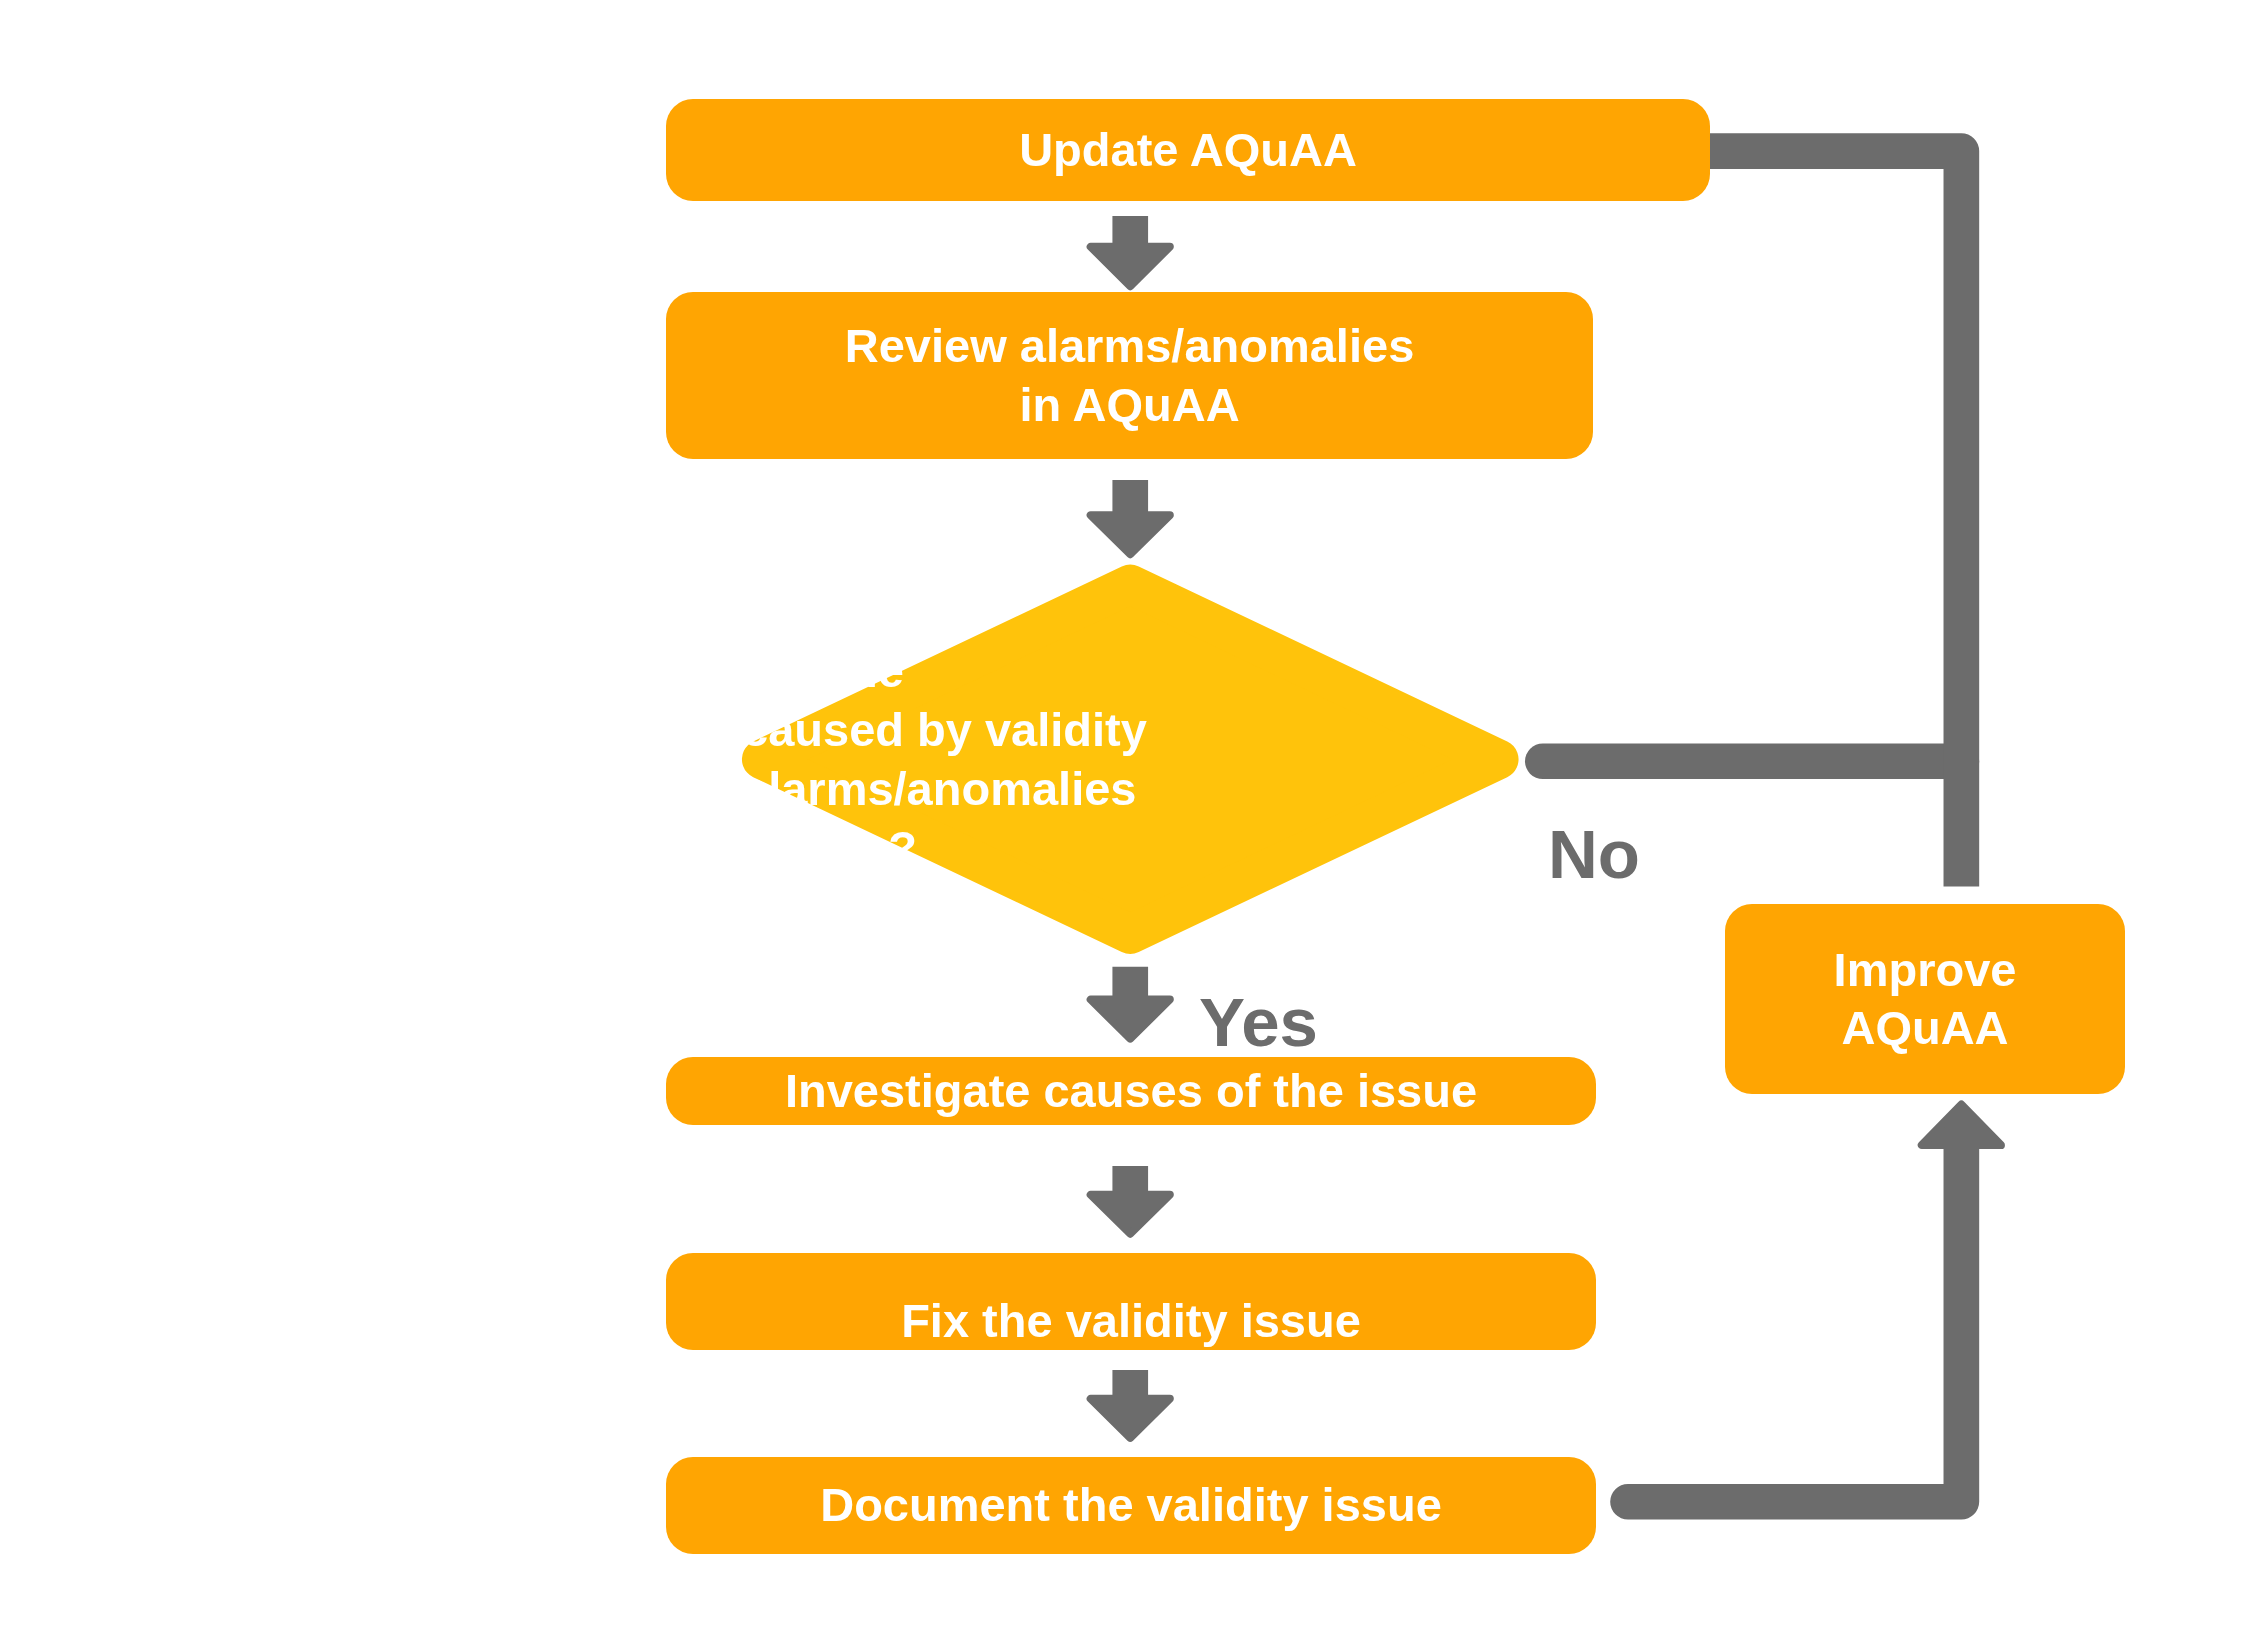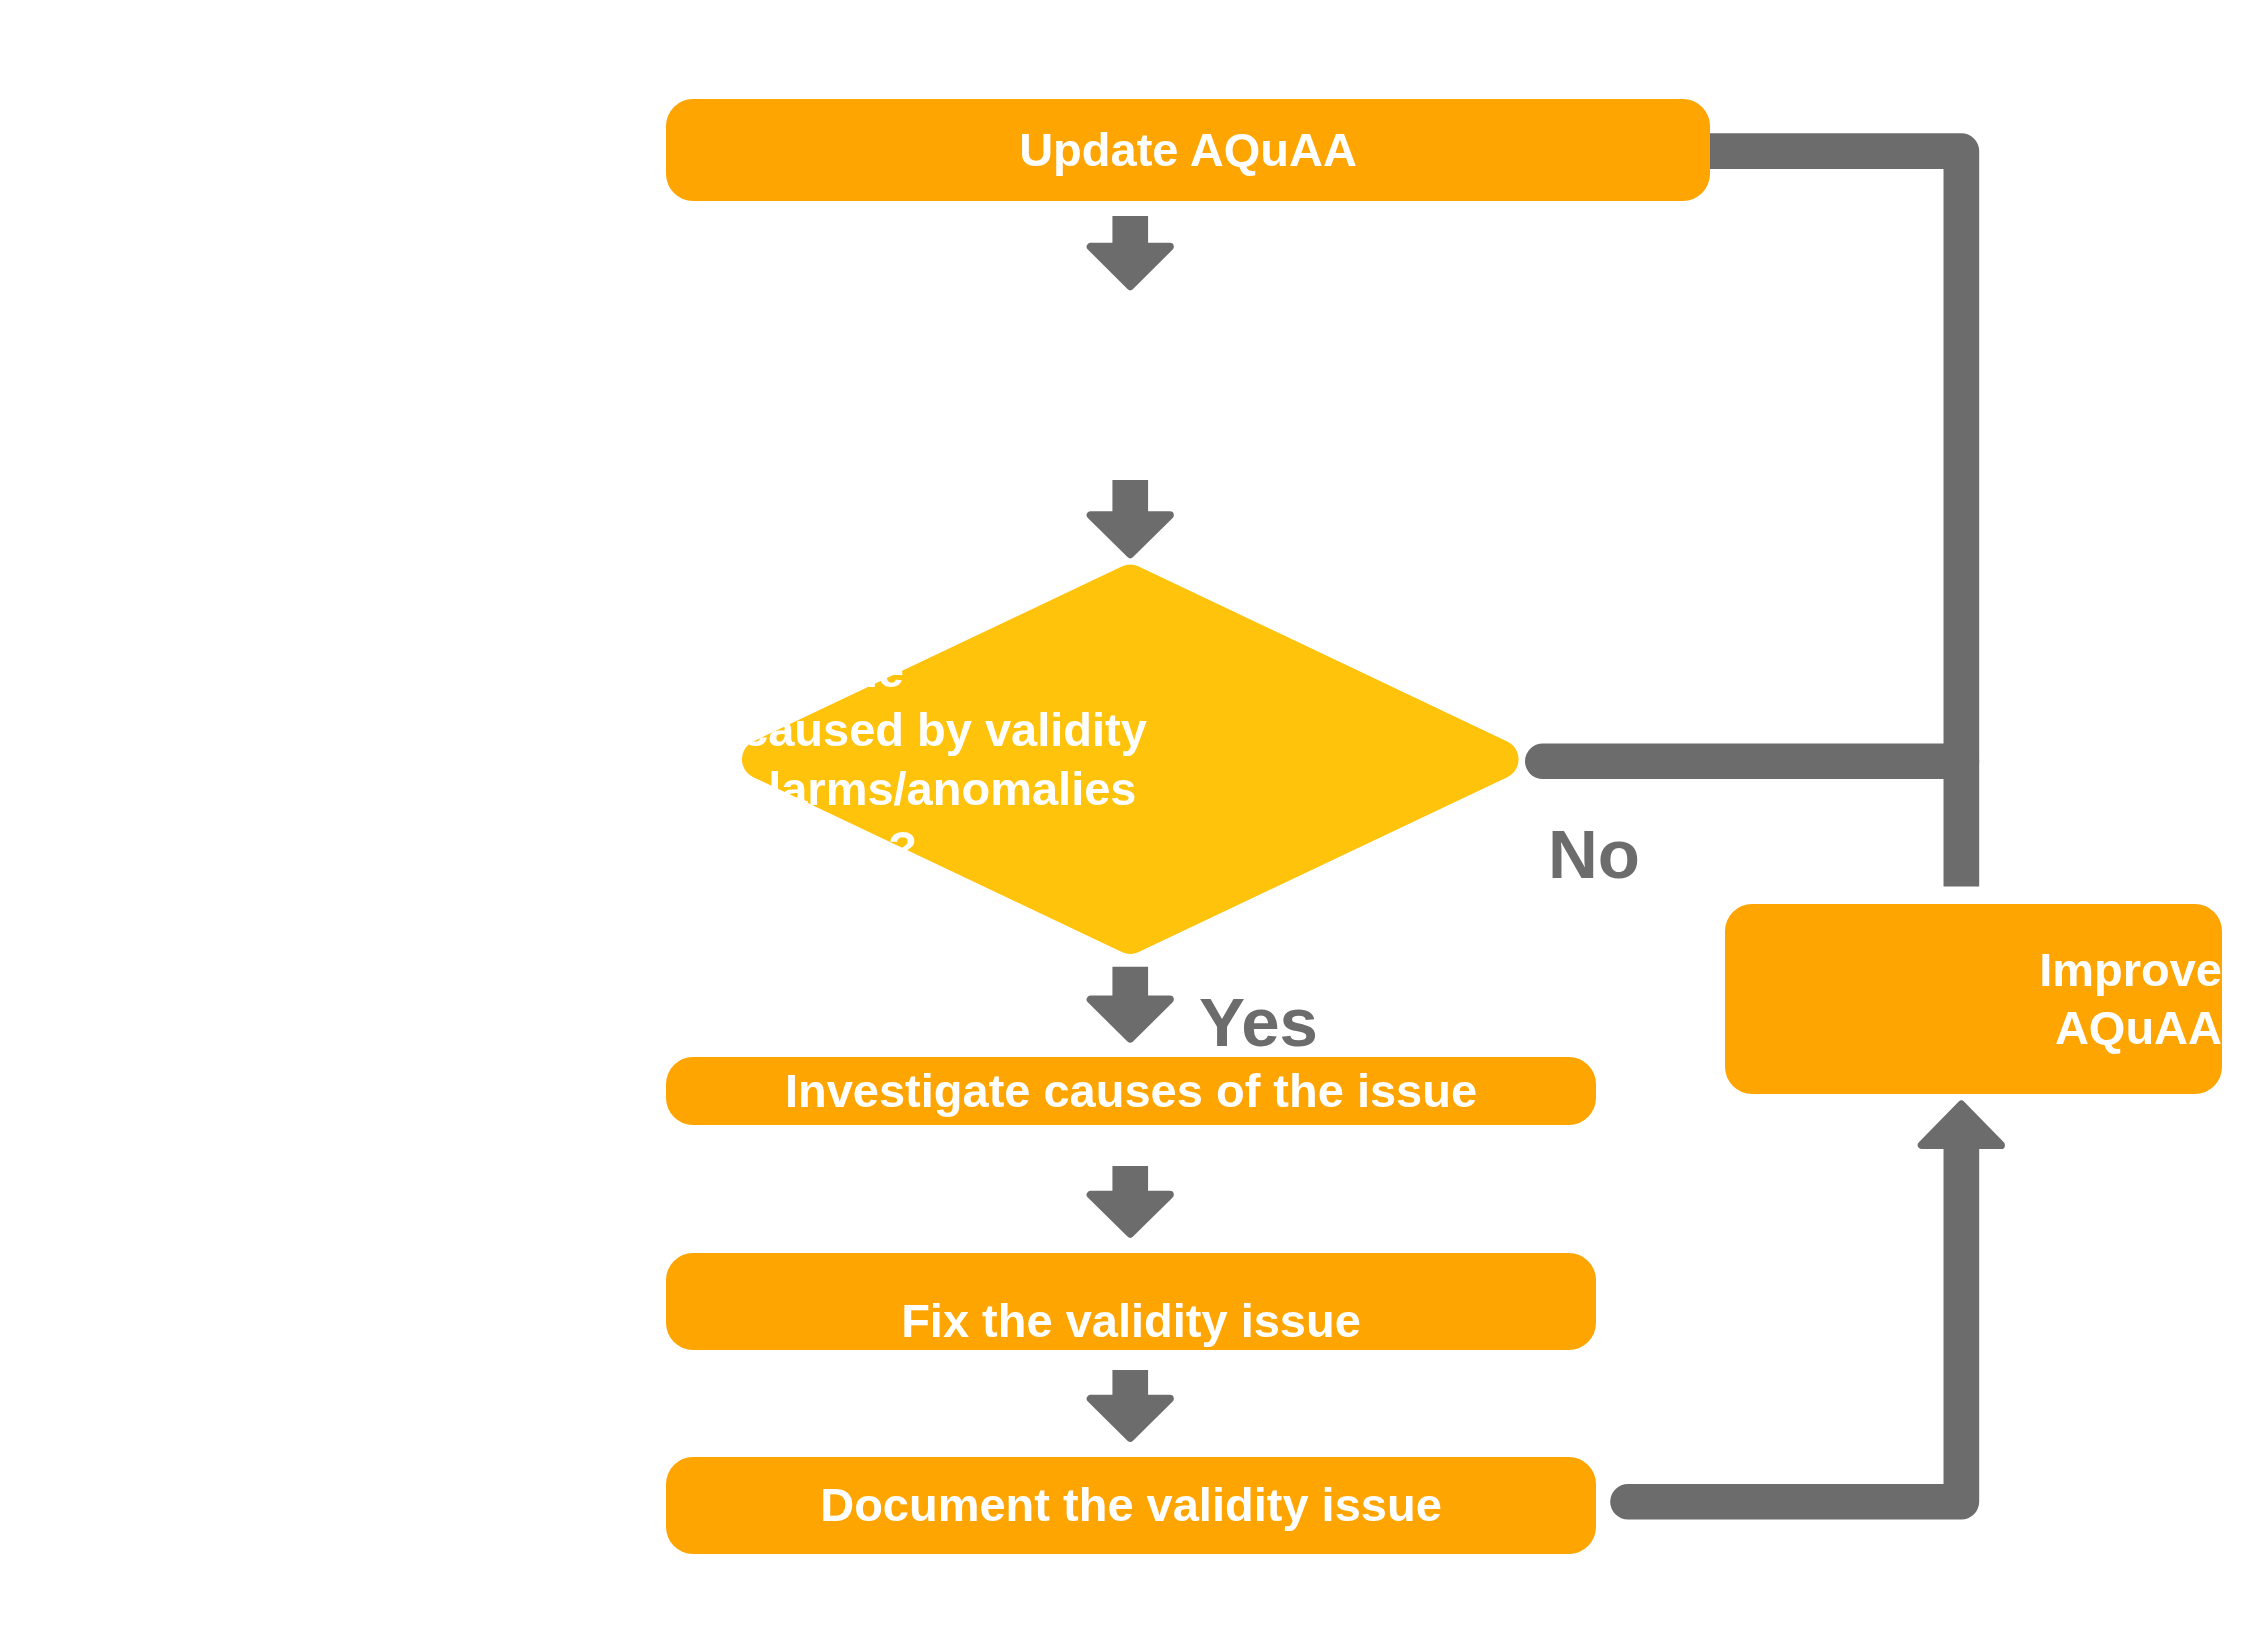--- a/index.html
+++ b/index.html
@@ -45,21 +45,21 @@
     font-weight:700;
     font-size:47px;
     line-height:1.24;
     text-align:center;
   }
   .box-update      {left:666px; top:99px;  width:1044px; height:102px;}
   .box-review      {left:666px; top:292px;  width:927px; height:167px;}
   .box-investigate {left:666px; top:1057px; width:930px; height:68px;}
   .box-fix         {left:666px; top:1253px; width:930px; height:97px;justify-content:flex-end;}
   .box-document    {left:666px; top:1457px; width:930px; height:97px;}
-  .box-improve     {left:1725px; top:904px; width:497px;  height:190px;align-items:flex-end;}
+  .box-improve     {left:1725px; top:904px; width:400px;  height:190px;}
   .diamond-text{
     position:absolute;
     left:742px; top:567px; width:777px; height:384px;
     display:flex;
     flex-direction:column;
     align-items:flex-start;
     justify-content:center;
     color:var(--white);
     font-weight:700;
     font-size:47px;
@@ -108,20 +108,24 @@
     <polygon class="head" points="3380,232 3380,378 3292,305"></polygon>
 
     <path d="M3287 3032 H3960 V2305" stroke-linecap="round" stroke-linejoin="round"></path>
     <polygon class="head" points="3880,2312 4040,2312 3960,2230"></polygon>
   </svg>
 
   <div class="box box-update">
     <span>Update AQuAA</span>
   </div>
 
+  <div class="box box-review">
+    <span>Review alarms/anomalies</span>
+    <span>in AQuAA</span>
+  </div>
 
   <div class="diamond-text">
     <span>Are the</span>
     <span>caused by validity</span>
     <span>alarms/anomalies</span>
     <span>issues?</span>
   </div>
 
   <div class="box box-investigate">
     <span>Investigate causes of the issue</span>

